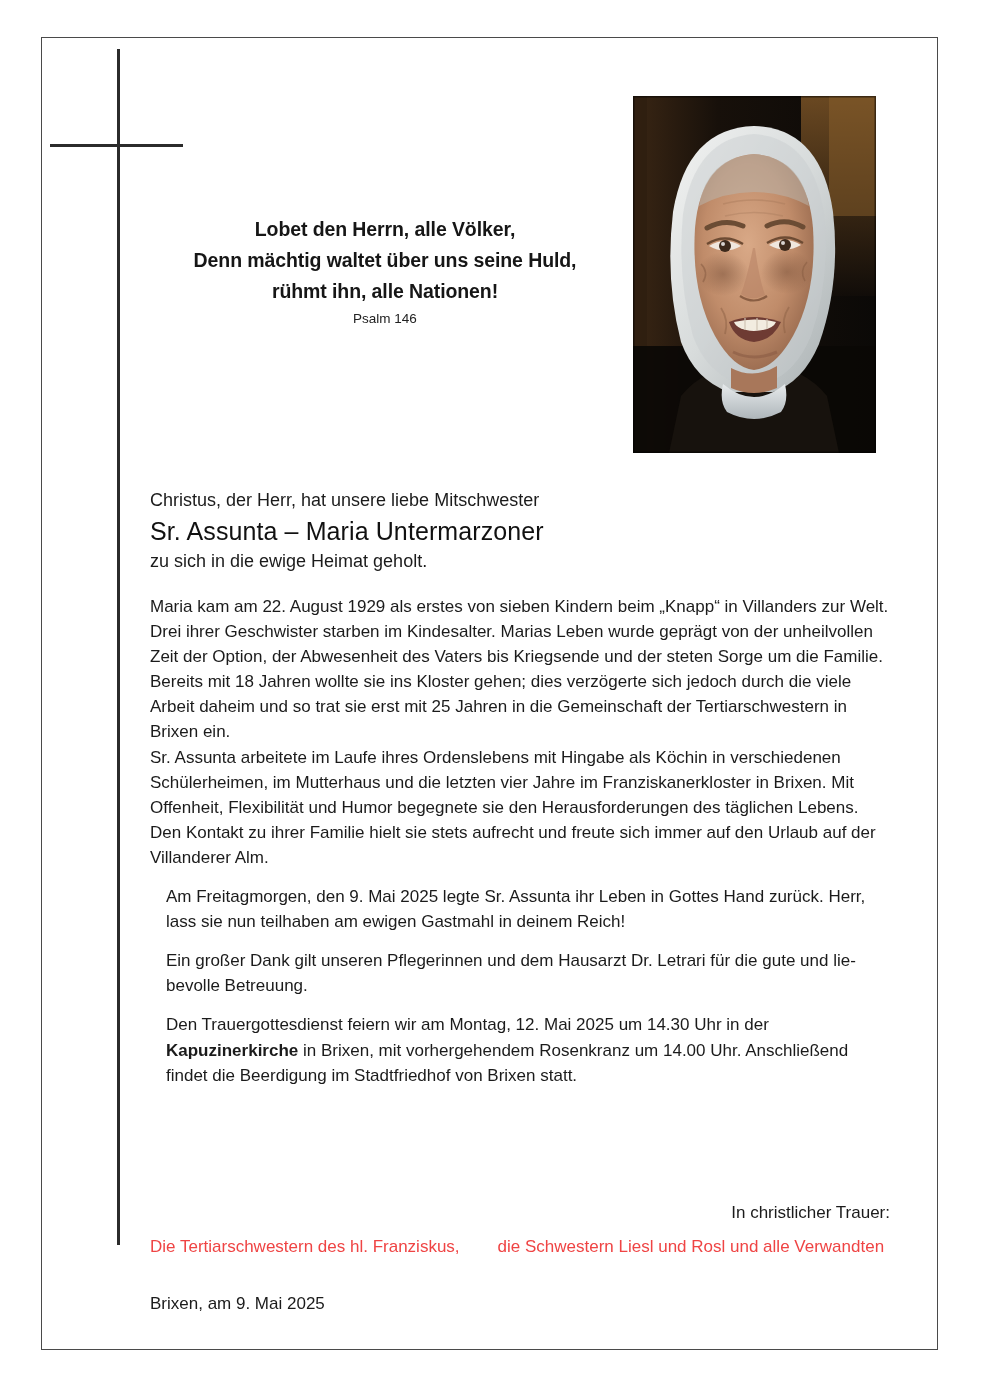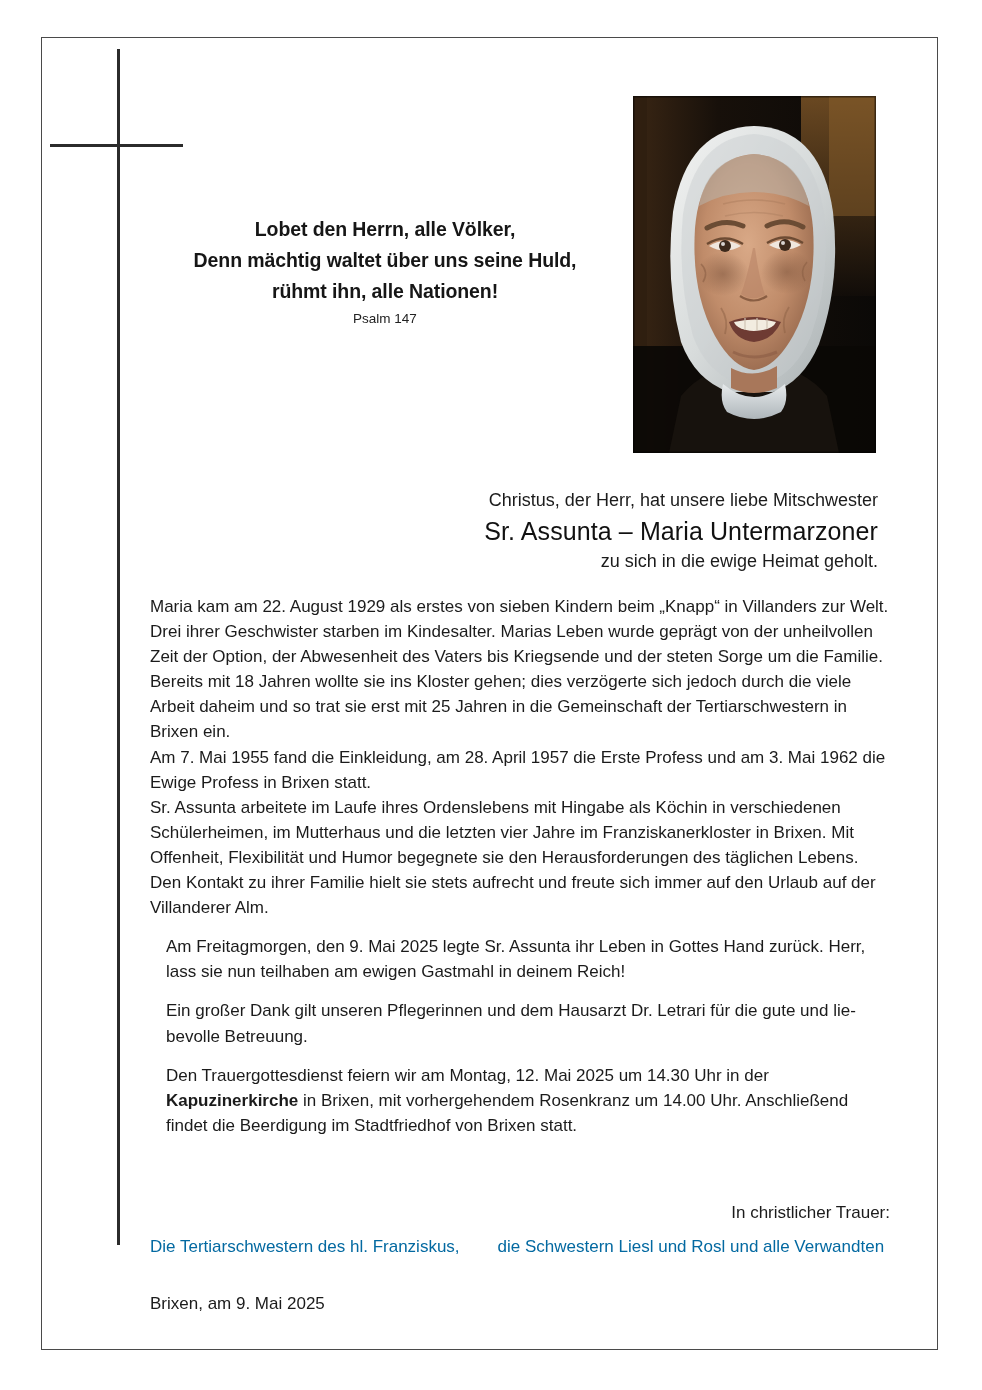--- a/index.html
+++ b/index.html
@@ -95,21 +95,21 @@
     font-weight: 400;
     color: #222222;
   }
 
   
   #heading-block {
     position: absolute;
     left: 150px;
     top: 480px;
     width: 728px;
-    text-align: right;
+    text-align: left;
   }
   #intro-line {
     font-size: 18px;
     line-height: 25px;
     color: #1b1b1b;
   }
   #deceased-name {
     font-size: 25px;
     line-height: 34px;
     color: #111111;
@@ -153,21 +153,21 @@
   #mourners-row {
     position: absolute;
     left: 150px;
     top: 1226px;
     width: 760px;
     display: flex;
     justify-content: flex-start;
     gap: 38px;
     font-size: 17px;
     line-height: 25px;
-    color: #0369a1;
+    color: #ef4444;
     text-align: center;
   }
   #place-date {
     position: absolute;
     left: 150px;
     top: 1283px;
     font-size: 17px;
     line-height: 25px;
     color: #1b1b1b;
   }
@@ -270,32 +270,31 @@
       <path d="M90 288 Q121 314 152 288 Q156 306 148 316 Q121 330 94 316 Q86 306 90 288 Z" fill="url(#collarGrad)"></path>
 
       <rect x="0" y="0" width="243" height="357" fill="none" stroke="#000000" stroke-width="3" opacity="0.5"></rect>
     </svg>
   </div>
 
   <div id="psalm-block">
     <div class="psalm-line">Lobet den Herrn, alle Völker,</div>
     <div class="psalm-line">Denn mächtig waltet über uns seine Huld,</div>
     <div class="psalm-line">rühmt ihn, alle Nationen!</div>
-    <div id="psalm-source">Psalm 147</div>
+    <div id="psalm-source">Psalm 146</div>
   </div>
 
   <div id="heading-block">
     <div id="intro-line">Christus, der Herr, hat unsere liebe Mitschwester</div>
     <div id="deceased-name">Sr. Assunta – Maria Untermarzoner</div>
     <div id="closing-line">zu sich in die ewige Heimat geholt.</div>
   </div>
 
   <div id="body-text">
     <p class="body-paragraph">Maria kam am 22. August 1929 als erstes von sieben Kindern beim „Knapp“ in Villanders zur Welt. Drei ihrer Geschwister starben im Kindesalter. Marias Leben wurde geprägt von der unheilvollen Zeit der Option, der Abwesenheit des Vaters bis Kriegsende und der steten Sorge um die Familie. Bereits mit 18 Jahren wollte sie ins Kloster gehen; dies verzögerte sich jedoch durch die viele Arbeit daheim und so trat sie erst mit 25 Jahren in die Gemeinschaft der Tertiarschwestern in Brixen ein.</p>
-    <p class="body-paragraph">Am 7. Mai 1955 fand die Einkleidung, am 28. April 1957 die Erste Profess und am 3. Mai 1962 die Ewige Profess in Brixen statt.</p>
     <p class="body-paragraph">Sr. Assunta arbeitete im Laufe ihres Ordenslebens mit Hingabe als Köchin in verschiedenen Schülerheimen, im Mutterhaus und die letzten vier Jahre im Franziskanerkloster in Brixen. Mit Offenheit, Flexibilität und Humor begegnete sie den Herausforderungen des täglichen Lebens. Den Kontakt zu ihrer Familie hielt sie stets aufrecht und freute sich immer auf den Urlaub auf der Villanderer Alm.</p>
     <p class="body-paragraph spaced">Am Freitagmorgen, den 9. Mai 2025 legte Sr. Assunta ihr Leben in Gottes Hand zurück. Herr, lass sie nun teilhaben am ewigen Gastmahl in deinem Reich!</p>
     <p class="body-paragraph spaced">Ein großer Dank gilt unseren Pflegerinnen und dem Hausarzt Dr. Letrari für die gute und lie-bevolle Betreuung.</p>
     <p class="body-paragraph spaced"><span>Den Trauergottesdienst feiern wir am Montag, 12. Mai 2025 um 14.30 Uhr in der </span><b>Kapuzinerkirche</b><span> in Brixen, mit vorhergehendem Rosenkranz um 14.00 Uhr. Anschließend findet die Beerdigung im Stadtfriedhof von Brixen statt.</span></p>
   </div>
 
   <div id="mourning-heading">In christlicher Trauer:</div>
 
   <div id="mourners-row">
     <span>Die Tertiarschwestern des hl. Franziskus,</span>

